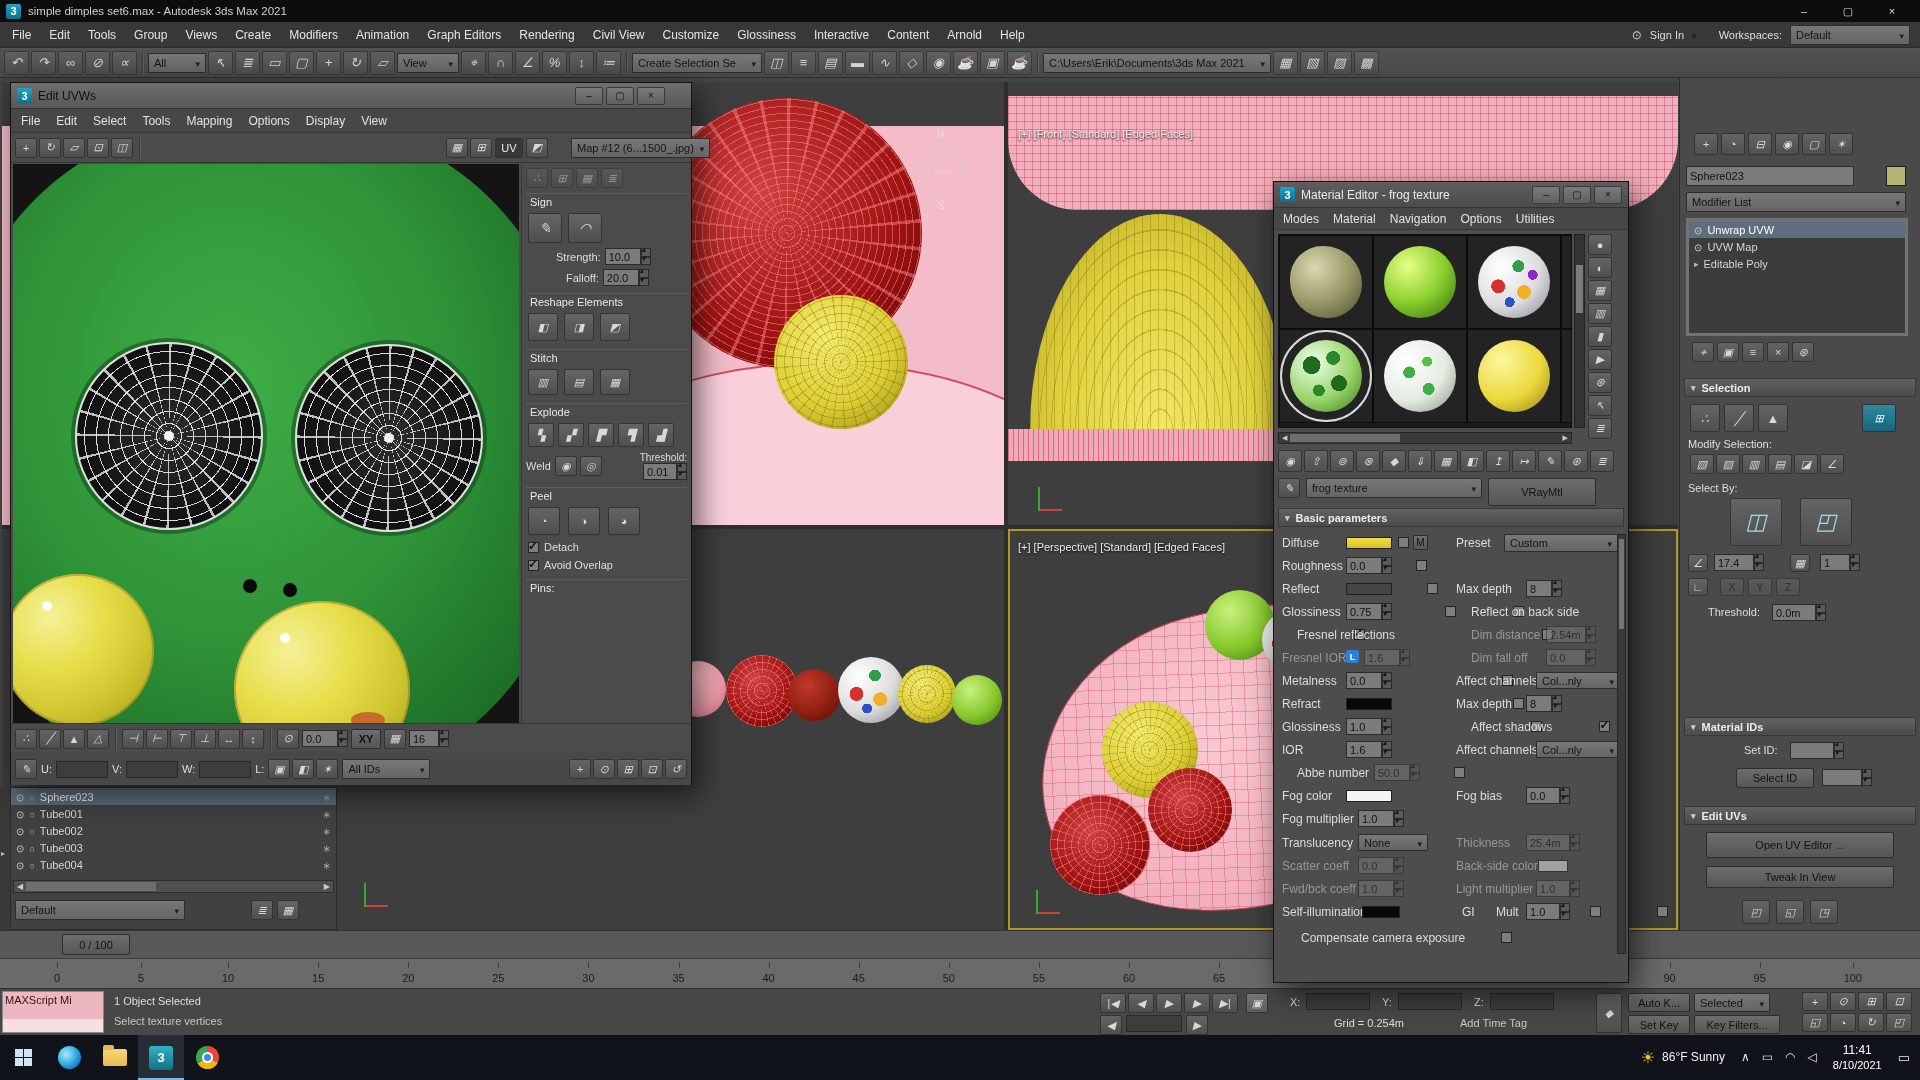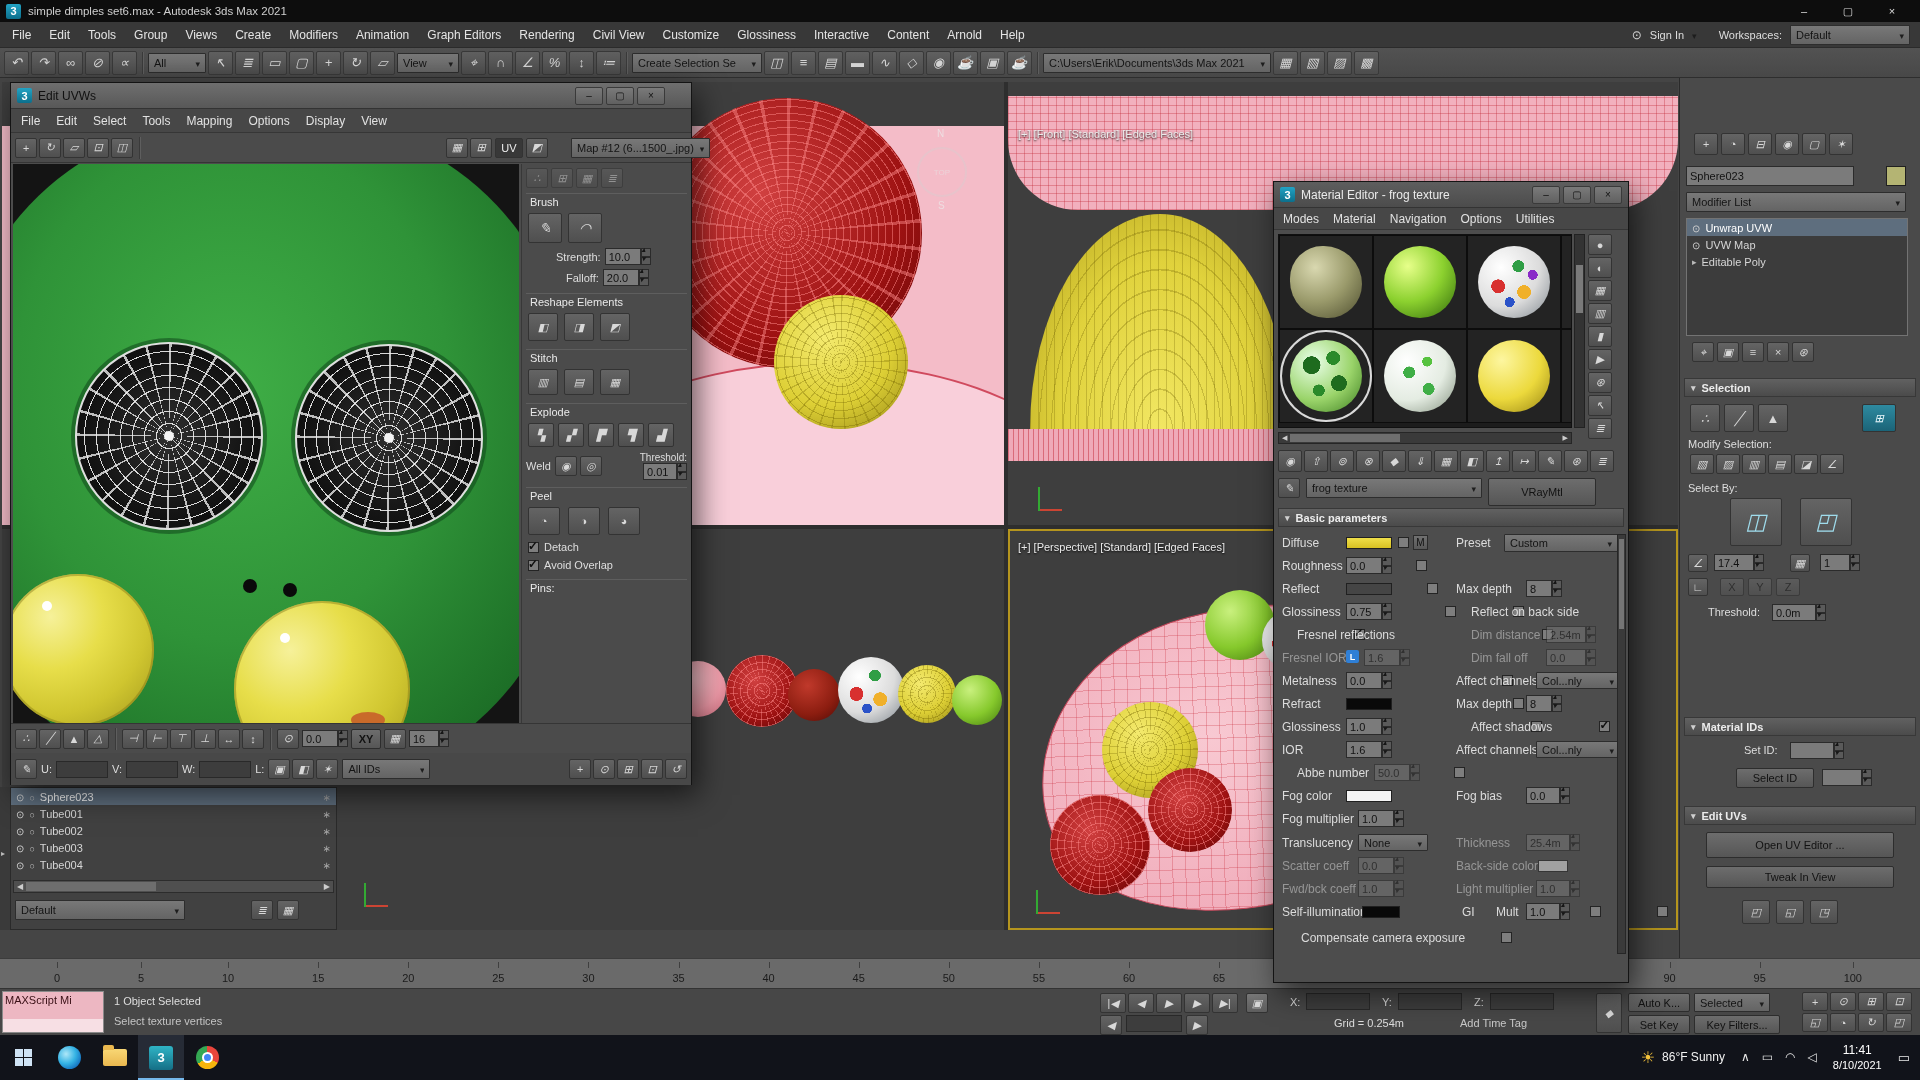--- a/index.html
+++ b/index.html
@@ -346,21 +346,21 @@
           <i>✶</i>
         </span>
       </div>
     <span class="nfv abs" style="left:6px;top:88px;width:168px;height:20px">Sphere023</span>
     <span class="sw abs" style="left:206px;top:88px;width:20px;height:20px;background:#b4b473"></span>
     <span class="dd abs" style="left:6px;top:114px;width:220px">
         <i>Modifier List</i>
         <i class="car"></i>
       </span>
 
-    <div class="abs" style="left:6px;top:140px;width:222px;height:118px;background:#3c3c3c;border:1px solid #737373">
+    <div class="abs" style="left:6px;top:140px;width:222px;height:118px;background:#3c3c3c;border:3px solid #737373">
       <div class="exrow" style="background:#5e6e7e;color:#fff">
           <span class="eye"></span>
           <span>Unwrap UVW</span>
         </div>
       <div class="exrow">
           <span class="eye"></span>
           <span>UVW Map</span>
         </div>
       <div class="exrow">
           <span style="font-size:9px;color:#bbb">▸</span>
@@ -557,20 +557,23 @@
         <i class="car"></i>
       </span>
     <span class="sbtn abs" style="left:240px;top:112px">
         <i>≣</i>
       </span>
     <span class="sbtn abs" style="left:266px;top:112px">
         <i>▦</i>
       </span>
   </div>
 
+  <div class="abs" style="left:0;top:930px;width:1920px;height:28px;background:#585858;border-top:1px solid #333;z-index:22">
+    <span class="btn abs" style="left:62px;top:3px;width:68px;height:21px">0 / 100</span>
+  </div>
   <div class="ruler">
     <div style="display:contents"><span class="tick">0</span><span class="tick">5</span><span class="tick">10</span><span class="tick">15</span><span class="tick">20</span><span class="tick">25</span><span class="tick">30</span><span class="tick">35</span><span class="tick">40</span><span class="tick">45</span><span class="tick">50</span><span class="tick">55</span><span class="tick">60</span><span class="tick">65</span><span class="tick">70</span><span class="tick">75</span><span class="tick">80</span><span class="tick">85</span><span class="tick">90</span><span class="tick">95</span><span class="tick">100</span></div>
   </div>
 
   <div class="abs" style="left:0;top:988px;width:1920px;height:47px;background:#474747;border-top:1px solid #333;z-index:30">
     <div class="abs" style="left:2px;top:2px;width:102px;height:42px;background:#edb7c2;border:1px solid #8a8a8a">
       <span style="font-size:11px;color:#3a1016;padding:2px;display:block">MAXScript Mi</span>
       <span style="position:absolute;left:0;bottom:0;width:100%;height:13px;background:#f7dfe4"></span>
     </div>
     <span class="lbl abs" style="left:114px;top:6px">1 Object Selected</span>
@@ -722,21 +725,21 @@
             <i>⊞</i>
           </span>
           <span class="sbtn">
             <i>▦</i>
           </span>
           <span class="sbtn">
             <i>≣</i>
           </span>
         </div>
       <div class="sect-h">
-          <span>Brush</span>
+          <span>Sign</span>
         </div>
       <div style="display:flex;gap:6px;padding:3px 2px">
           <span class="sbtn" style="width:34px;height:30px;font-size:14px">
             <i>✎</i>
           </span>
           <span class="sbtn" style="width:34px;height:30px;font-size:14px">
             <i>◠</i>
           </span>
         </div>
       <div style="display:flex;align-items:center;gap:4px;padding:2px">

